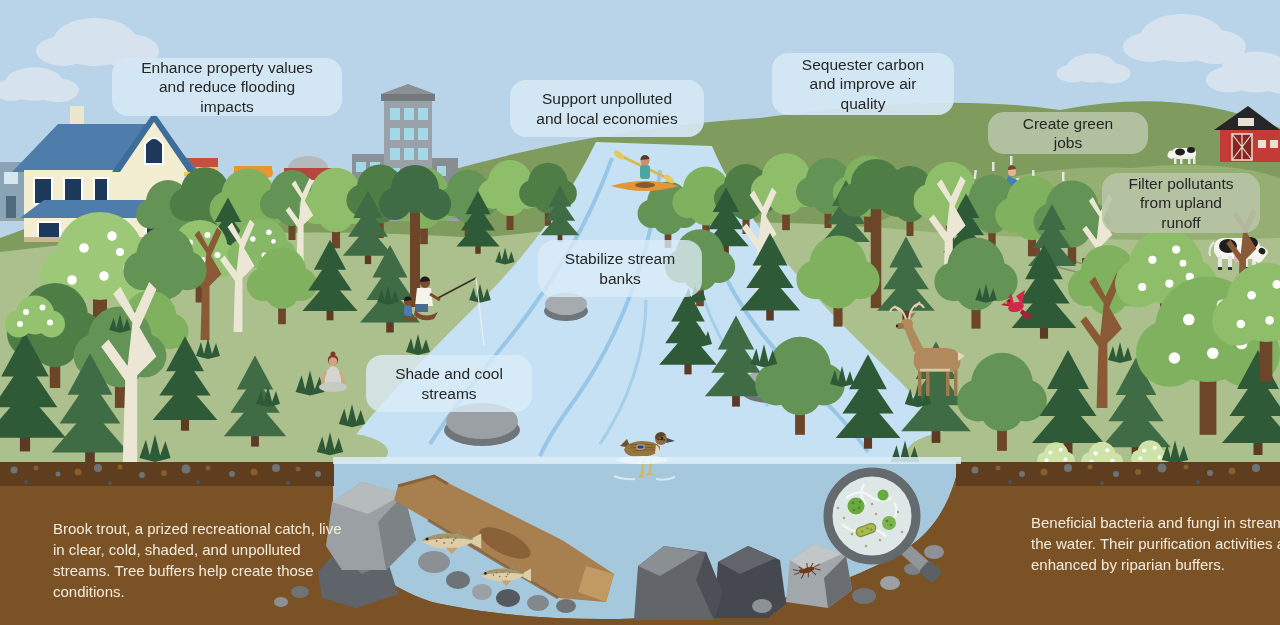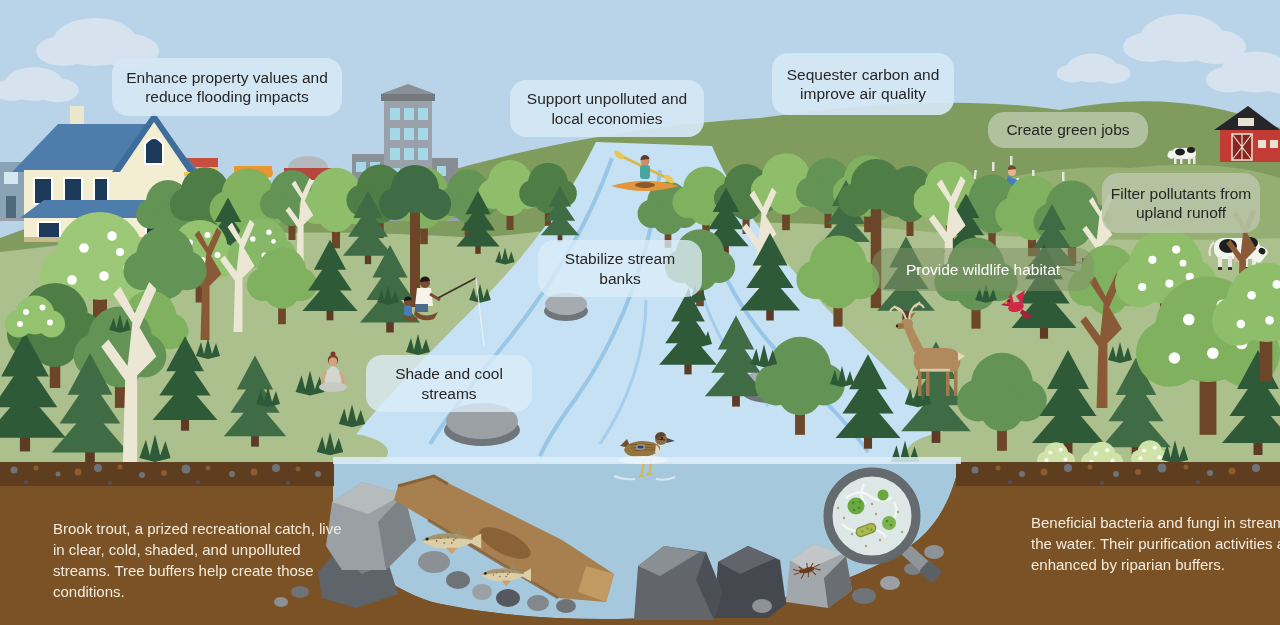--- a/index.html
+++ b/index.html
@@ -1,19 +1,19 @@
 <!DOCTYPE html>
 <html><head>
 <meta charset="utf-8">
 <style>
   html,body{margin:0;padding:0;background:#222;}
   .scene{position:relative;width:1280px;height:625px;overflow:hidden;font-family:"Liberation Sans",sans-serif;}
   .scene svg{position:absolute;left:0;top:0;display:block;}
   .lbl{position:absolute;border-radius:16px;display:flex;align-items:center;justify-content:center;
-       text-align:center;padding:6px 8px;box-sizing:border-box;line-height:1.24;font-size:15.5px;color:#262626;}
+       text-align:center;padding:6px 24px;box-sizing:border-box;line-height:1.24;font-size:15.5px;color:#262626;}
   .lbl-blue{background:rgba(213,231,244,0.93);}
   .lbl-blue-t{background:rgba(219,236,247,0.78);}
   .lbl-green{background:rgba(184,197,167,0.88);}
   .lbl-dark{background:rgba(82,97,63,0.58);color:#f4f4ef;}
   .lbl-olive{background:rgba(128,146,104,0.52);color:#ffffff;}
   .caption{position:absolute;color:#f3ecdd;font-size:15px;line-height:1.4;margin-left:31px;}
 </style>
 </head>
 <body>
 
@@ -645,22 +645,21 @@
           <circle cx="30" cy="16" r="1.2"></circle>
           <circle cx="-34" cy="-8" r="1.2"></circle>
           <circle cx="4" cy="-2" r="1.2"></circle>
         </g>
 </g>
 </svg>
 
 <div class="lbl lbl-blue" style="left:112px;top:58px;width:230px;height:58px">Enhance property values and reduce flooding impacts</div>
 <div class="lbl lbl-blue" style="left:510px;top:80px;width:194px;height:57px">Support unpolluted and local economies</div>
 <div class="lbl lbl-blue" style="left:772px;top:53px;width:182px;height:62px">Sequester carbon and improve air quality</div>
-<div class="lbl lbl-green" style="left:988px;top:112px;width:160px;height:36px">Create green jobs</div>
+<div class="lbl lbl-green" style="left:988px;top:112px;width:160px;height:42px">Create green jobs</div>
 <div class="lbl lbl-green" style="left:1102px;top:173px;width:158px;height:60px">Filter pollutants from upland runoff</div>
 <div class="lbl lbl-blue-t" style="left:538px;top:240px;width:164px;height:57px">Stabilize stream banks</div>
-<div class="lbl lbl-olive" style="left:872px;top:248px;width:222px;height:43px">Provide wildlife habitat</div>
 <div class="lbl lbl-blue-t" style="left:366px;top:355px;width:166px;height:57px">Shade and cool streams</div>
 
 <div class="caption" style="left:22px;top:518px;width:302px">Brook trout, a prized recreational catch, live in clear, cold, shaded, and unpolluted streams. Tree buffers help create those conditions.</div>
 <div class="caption" style="left:1000px;top:512px;width:318px">Beneficial bacteria and fungi in streams cleanse the water. Their purification activities are enhanced by riparian buffers.</div>
 
 </div>
 
 </body></html>

